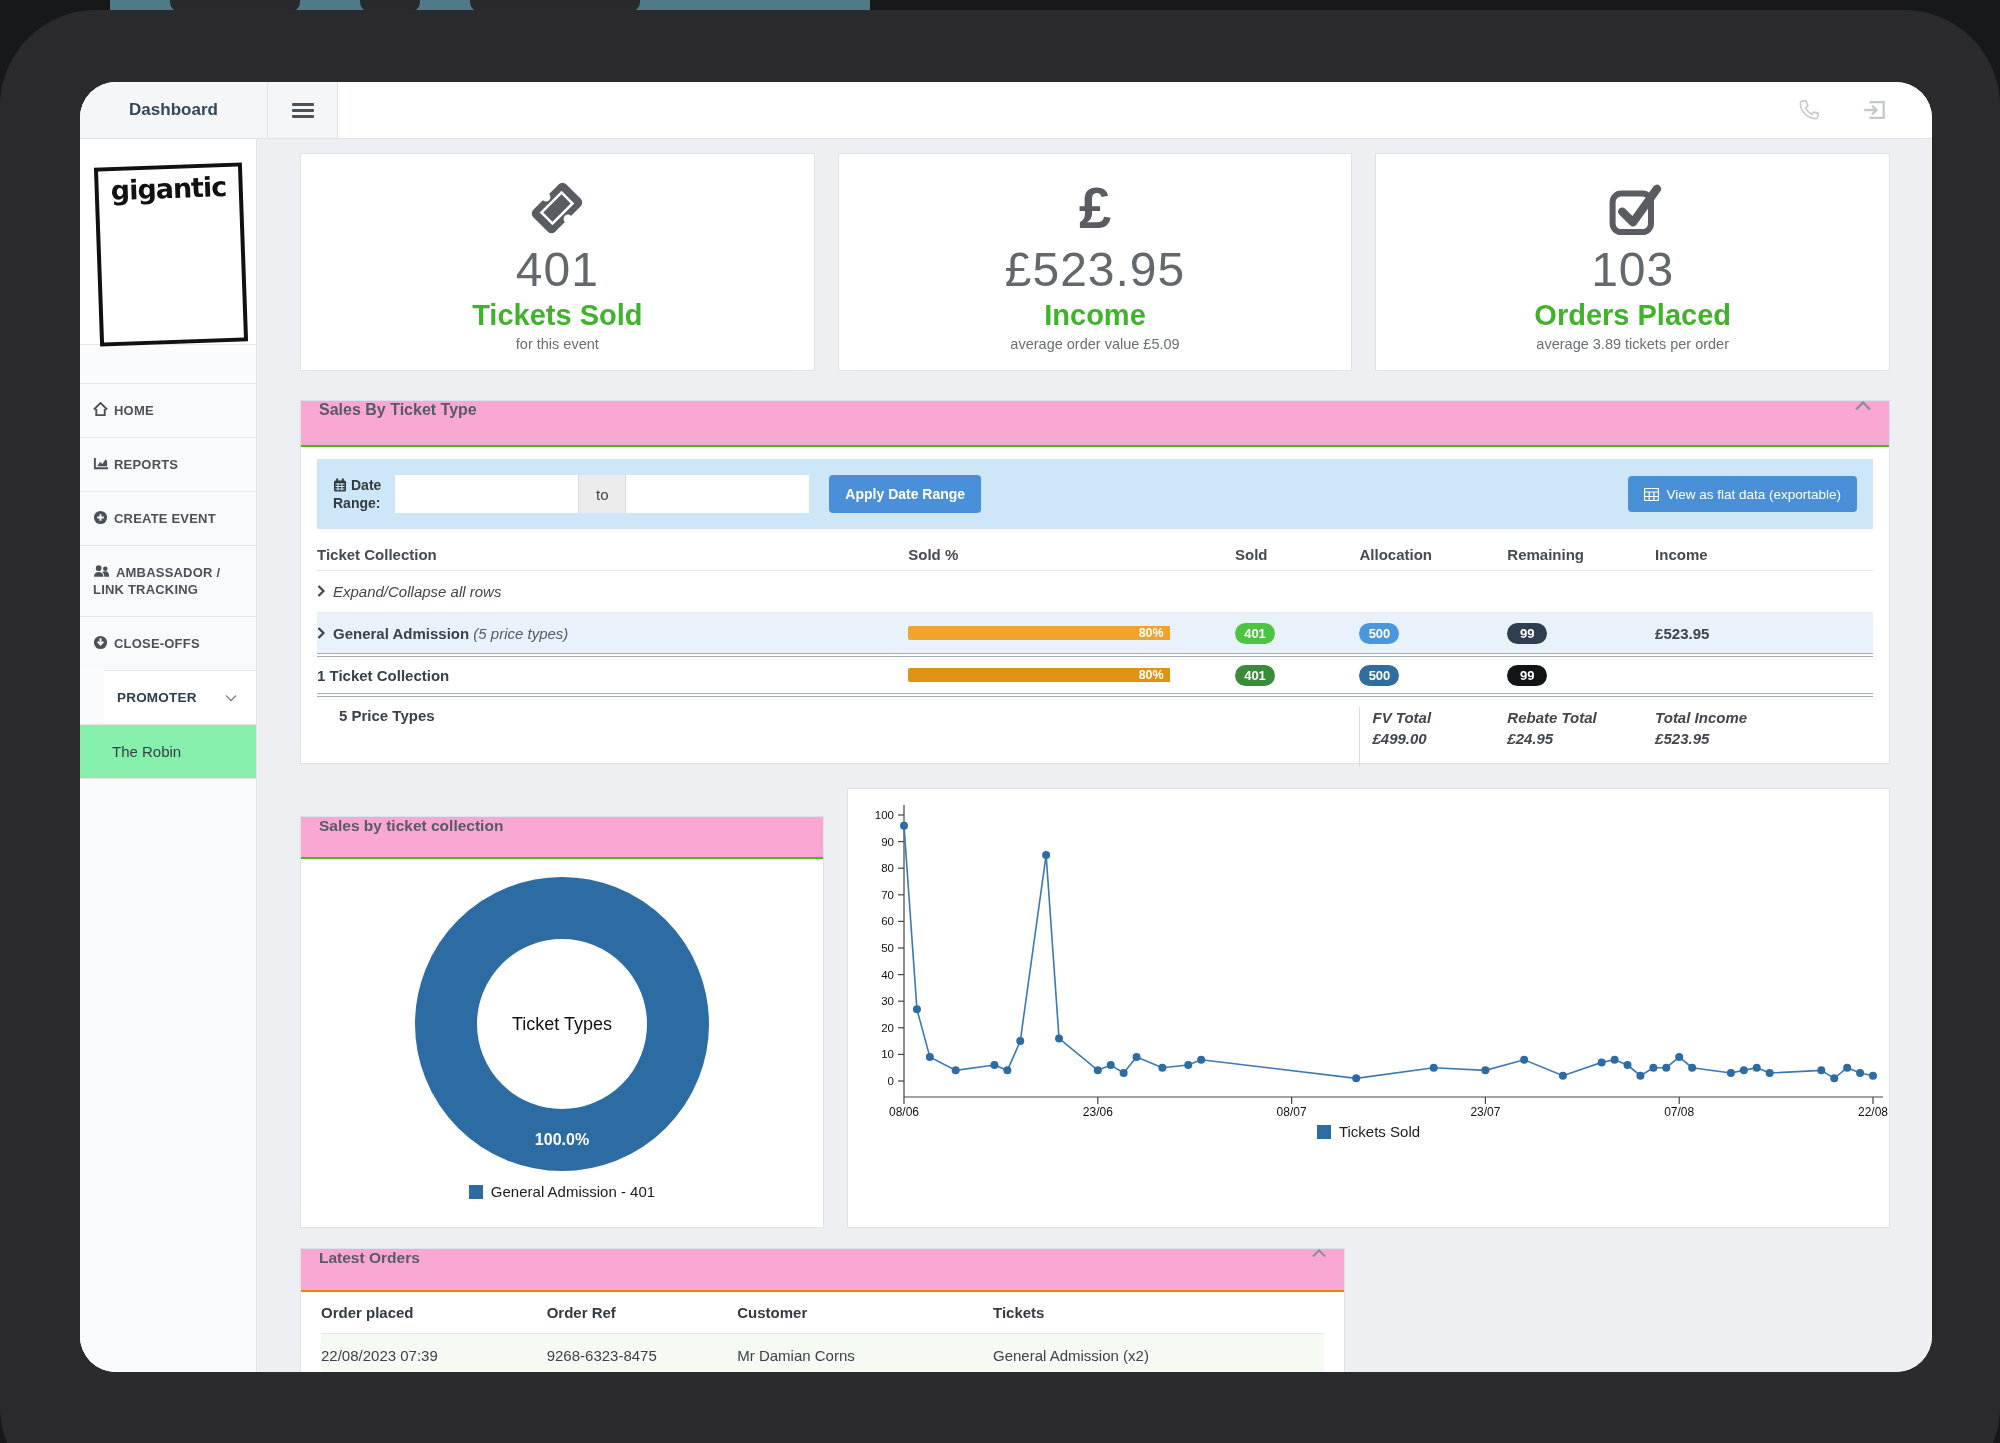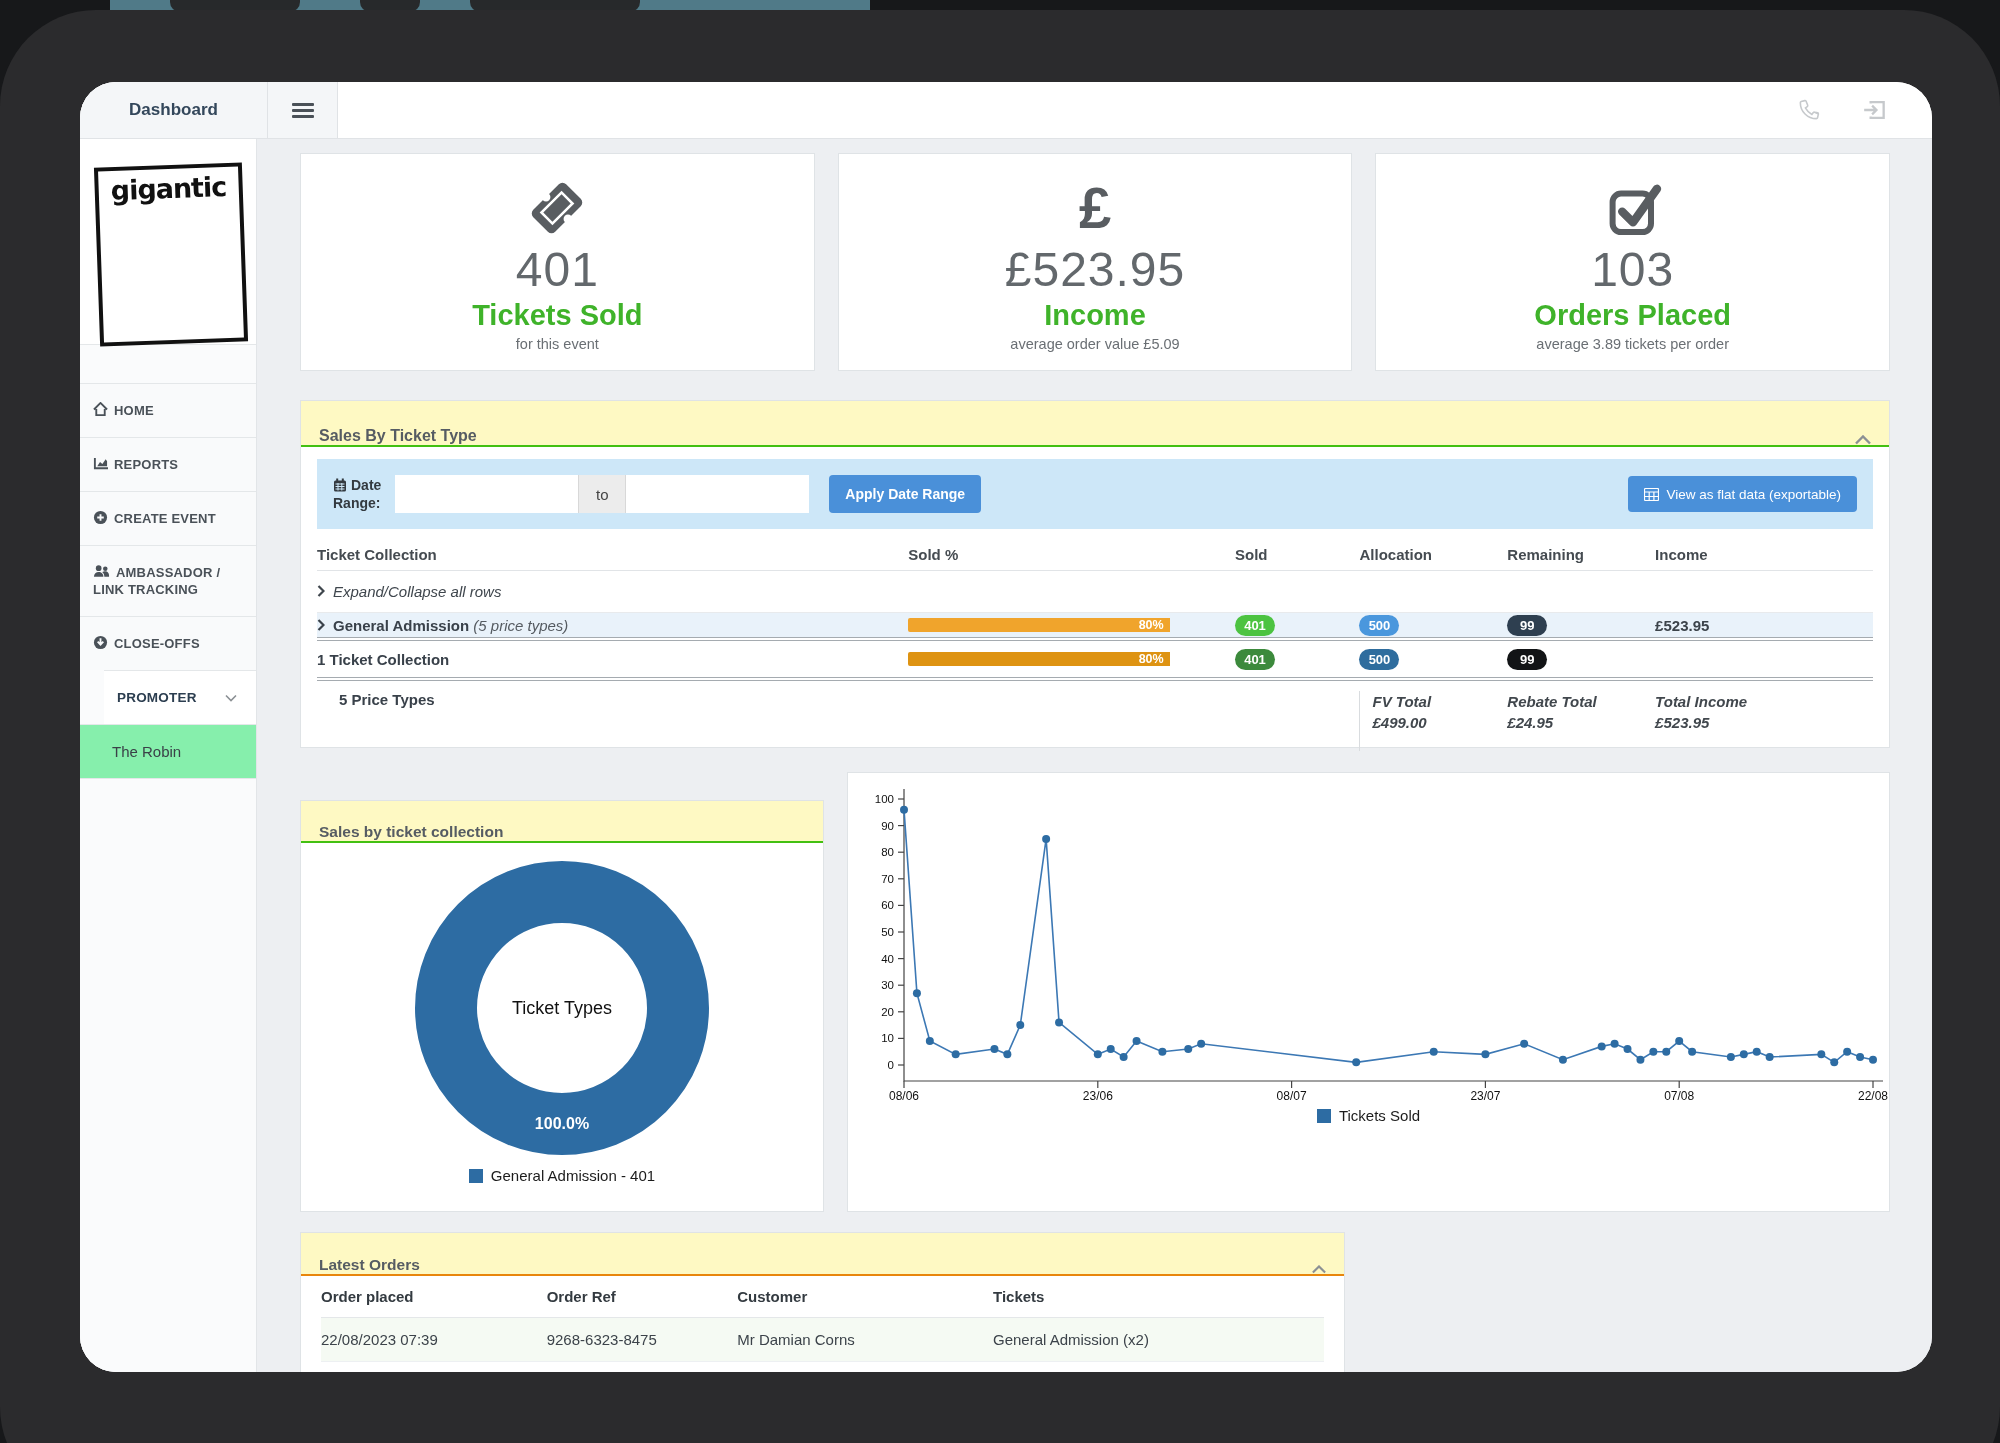--- a/index.html
+++ b/index.html
@@ -46,21 +46,21 @@
   .stats { display:flex; gap:23px; }
   .card { flex:1; height:218px; background:#fff; border:1px solid #dfe3e6; text-align:center; padding-top:22px; }
   .card .icn { height:64px; display:flex; align-items:center; justify-content:center; color:#595d61; }
   .card .num { font-size:48px; color:#63686c; letter-spacing:1px; margin-top:2px; }
   .card .lbl { font-size:29px; font-weight:700; color:#3fb32a; margin-top:2px; }
   .card .cap { font-size:14.5px; color:#6a6f74; margin-top:4px; }
   .pound-glyph { font-size:58px; font-weight:800; color:#595d61; line-height:58px; }
 
   
   .panel { background:#fff; border:1px solid #dfe3e6; }
-  .panel-head { height:46px; background:#fef9c3; display:flex; align-items:flex-end; justify-content:space-between;
+  .panel-head { height:46px; background:#f9a8d4; display:flex; align-items:flex-start; justify-content:space-between;
                 padding:0 18px; border-bottom:2px solid #42c011; }
   .panel-head.orange { border-bottom-color:#e8860c; height:43px; }
   .panel-title { font-size:16px; font-weight:600; color:#565c63; }
   .chev-btn { color:#8b9094; cursor:pointer; display:flex; }
 
   .sales-panel { margin-top:29px; }
   .sales-body { padding:12px 16px 0; }
 
   .datebar { background:#cde7f8; height:70px; display:flex; align-items:center; padding:0 16px; }
   .dr-label { font-size:14px; font-weight:700; color:#333a40; line-height:18px; margin-right:14px; }
@@ -70,21 +70,21 @@
             display:flex; align-items:center; justify-content:center; font-size:15px; color:#444; }
   .btn-blue { background:#4a90d9; color:#fff; border:none; border-radius:4px; height:38px; padding:0 16px;
               font-size:14px; font-weight:600; font-family:"Liberation Sans",sans-serif; cursor:pointer; }
   .btn-export { margin-left:auto; height:36px; font-weight:400; font-size:13.5px; display:flex; align-items:center; gap:7px; }
 
   .tbl { margin-top:10px; font-size:15px; color:#3f464c; }
   .trow { display:grid; grid-template-columns:38% 21% 8% 9.5% 9.5% 14%; align-items:center; }
   .thead { height:32px; font-weight:700; color:#454b51; border-bottom:1px solid #e1e4e7; }
   .expand-row { height:42px; border-bottom:1px solid #e8eaec; font-style:italic; color:#3f464d; cursor:pointer; }
   .expand-row .chev { margin-right:8px; }
-  .ga-row { height:24px; background:#e9f2fa; cursor:pointer; }
+  .ga-row { height:40px; background:#e9f2fa; cursor:pointer; }
   .tc-row { height:40px; border-top:4px double #a5abb0; }
   .tot-row { border-top:4px double #a5abb0; height:70px; align-items:start; padding-top:10px; font-weight:700; font-style:italic; color:#41474d; }
   .tname b { font-style:normal; color:#39414a; font-weight:700; }
   .tname i { color:#555b61; }
   .bar { width:92%; height:21px; background:#15803d; border-radius:2px; overflow:hidden; position:relative; }
   .bar-fill { height:100%; display:flex; align-items:center; justify-content:flex-end; padding-right:6px;
               color:#fff; font-size:12.5px; font-weight:700; border-radius:2px 0 0 2px; }
   .badge { display:inline-block; min-width:40px; text-align:center; padding:3px 8px; border-radius:12px;
            color:#fff; font-size:13px; font-weight:700; }
   .income-val { font-weight:600; color:#3c434a; }

